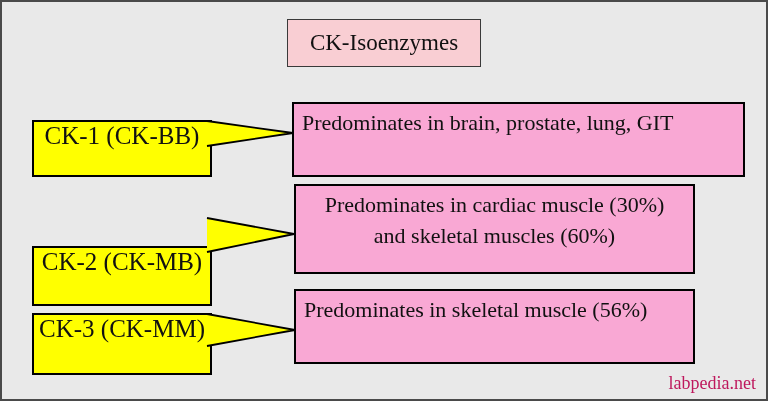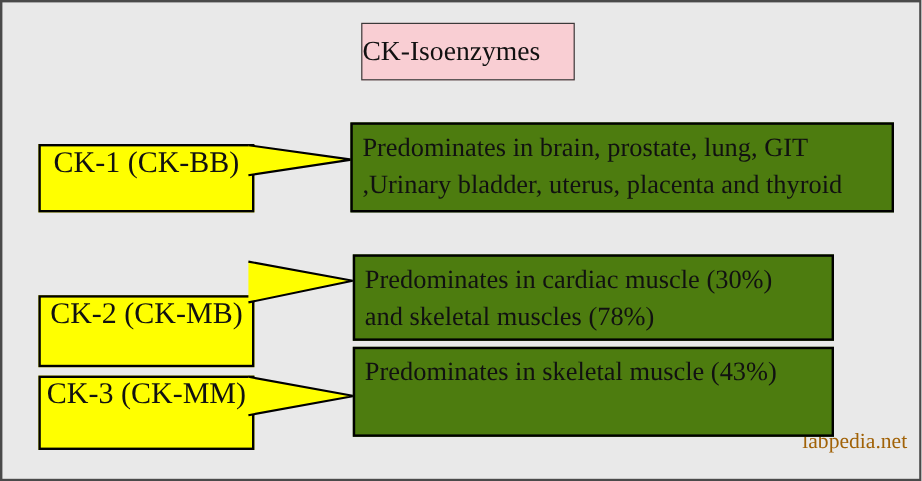--- a/index.html
+++ b/index.html
@@ -9,103 +9,102 @@
     box-sizing: border-box;
     background: #e9e9e9;
     border: 2px solid #4a4a4a;
     font-family: "Liberation Serif", "DejaVu Serif", serif;
     color: #111111;
     overflow: hidden;
   }
   .abs { position: absolute; box-sizing: border-box; }
 
   .title-box {
-    left: 299px; top: 17px; width: 178px; height: 48px;
+    left: 285px; top: 17px; width: 194px; height: 48px;
     background: #f9ced3;
     border: 1.5px solid #3a3a3a;
-    display: flex; align-items: center; justify-content: flex-start;
+    display: flex; align-items: center; justify-content: center;
     font-size: 23px;
     z-index: 2;
   }
 
   .label-box {
     width: 180px;
     background: #ffff00;
     border: 2px solid #000000;
     display: flex; justify-content: center;
     font-size: 25px;
     white-space: nowrap;
     z-index: 1;
   }
   .label-r1 { left: 30px; top: 118px; height: 57px; }
   .label-r2 { left: 30px; top: 216px; height: 60px; margin-top: 28px; }
   .label-r3 { left: 30px; top: 311px; height: 62px; }
 
   .desc-box {
-    background: #4d7c0f;
+    background: #f9a8d4;
     border: 2px solid #000000;
     font-size: 22px;
     line-height: 31px;
     padding: 3px 8px;
     z-index: 3;
   }
   .desc-r1 { left: 290px; top: 100px; width: 453px; height: 75px; }
-  .desc-r2 { left: 292px; top: 210px; width: 401px; height: 72px; }
+  .desc-r2 { left: 292px; top: 182px; width: 401px; height: 90px; text-align: center; }
   .desc-r3 { left: 292px; top: 287px; width: 401px; height: 75px; }
   .desc-line { white-space: nowrap; }
 
   .wedge { z-index: 2; overflow: visible; }
   .wedge-r1 { left: 205px; top: 117px; }
   .wedge-r2 { left: 205px; top: 214px; }
   .wedge-r3 { left: 205px; top: 310px; }
   .wedge path { fill: #ffff00; stroke: #000000; stroke-width: 1.8px; }
 
   .watermark {
-    right: 10px; bottom: 21px;
+    right: 10px; bottom: 5px;
     font-size: 18px;
-    color: #a16207;
+    color: #be185d;
     z-index: 2;
   }
 </style>
 </head>
 <body>
 
 <div id="stage">
 
   <div class="abs title-box">
     <span>CK-Isoenzymes</span>
   </div>
 
   <div class="abs label-box label-r1">
     <span>CK-1 (CK-BB)</span>
   </div>
   <svg class="abs wedge wedge-r1" width="90" height="30" viewBox="0 0 90 30">
     <path d="M 0 2 L 86 14 L 0 27"></path>
   </svg>
   <div class="abs desc-box desc-r1">
     <div class="desc-line">Predominates in brain, prostate, lung, GIT</div>
-    <div class="desc-line">,Urinary bladder, uterus, placenta and thyroid</div>
   </div>
 
   <div class="abs label-box label-r2">
     <span>CK-2 (CK-MB)</span>
   </div>
   <svg class="abs wedge wedge-r2" width="90" height="40" viewBox="0 0 90 40">
     <path d="M 0 2 L 87 18 L 0 36"></path>
   </svg>
   <div class="abs desc-box desc-r2">
     <div class="desc-line">Predominates in cardiac muscle (30%)</div>
-    <div class="desc-line">and skeletal muscles (78%)</div>
+    <div class="desc-line">and skeletal muscles (60%)</div>
   </div>
 
   <div class="abs label-box label-r3">
     <span>CK-3 (CK-MM)</span>
   </div>
   <svg class="abs wedge wedge-r3" width="92" height="36" viewBox="0 0 92 36">
     <path d="M 0 2 L 88 18 L 0 34"></path>
   </svg>
   <div class="abs desc-box desc-r3">
-    <div class="desc-line">Predominates in skeletal muscle (43%)</div>
+    <div class="desc-line">Predominates in skeletal muscle (56%)</div>
   </div>
 
   <div class="abs watermark">labpedia.net</div>
 
 </div>
 
 </body></html>

